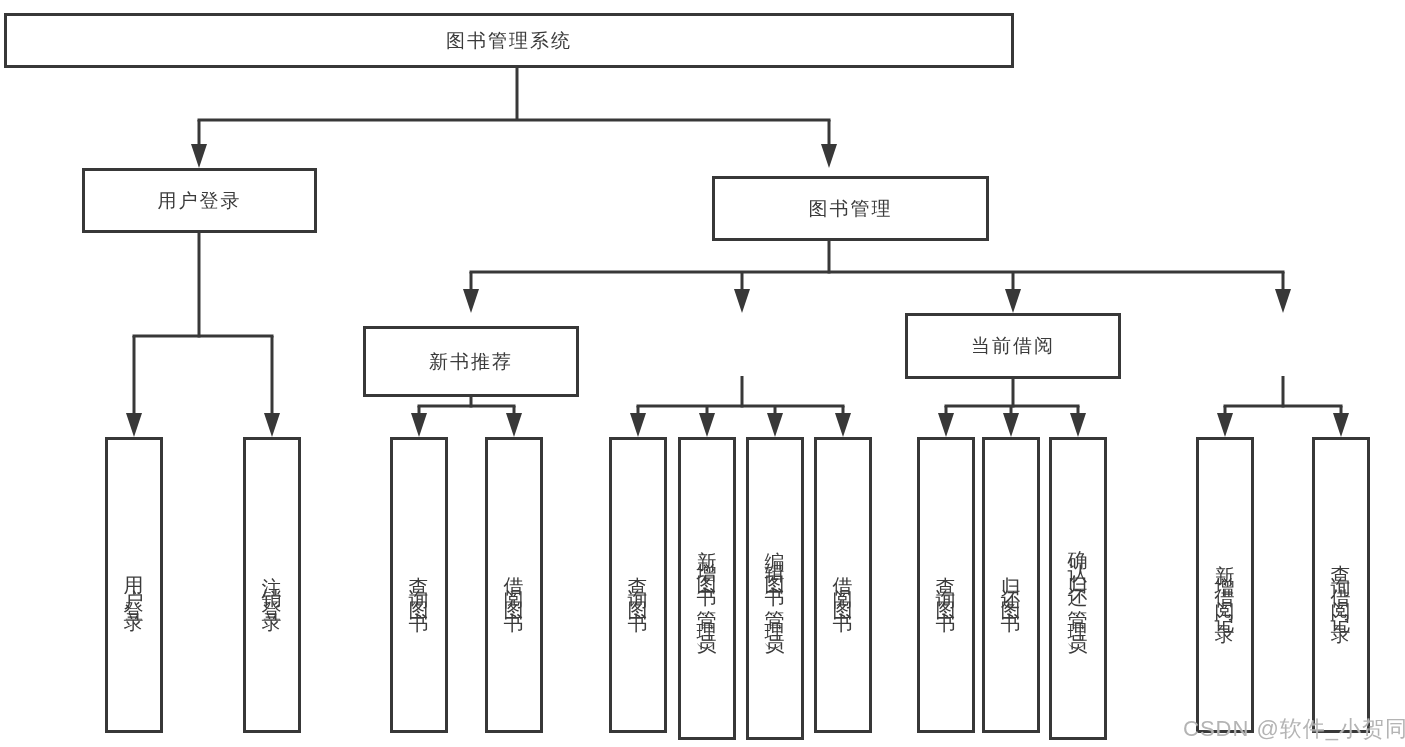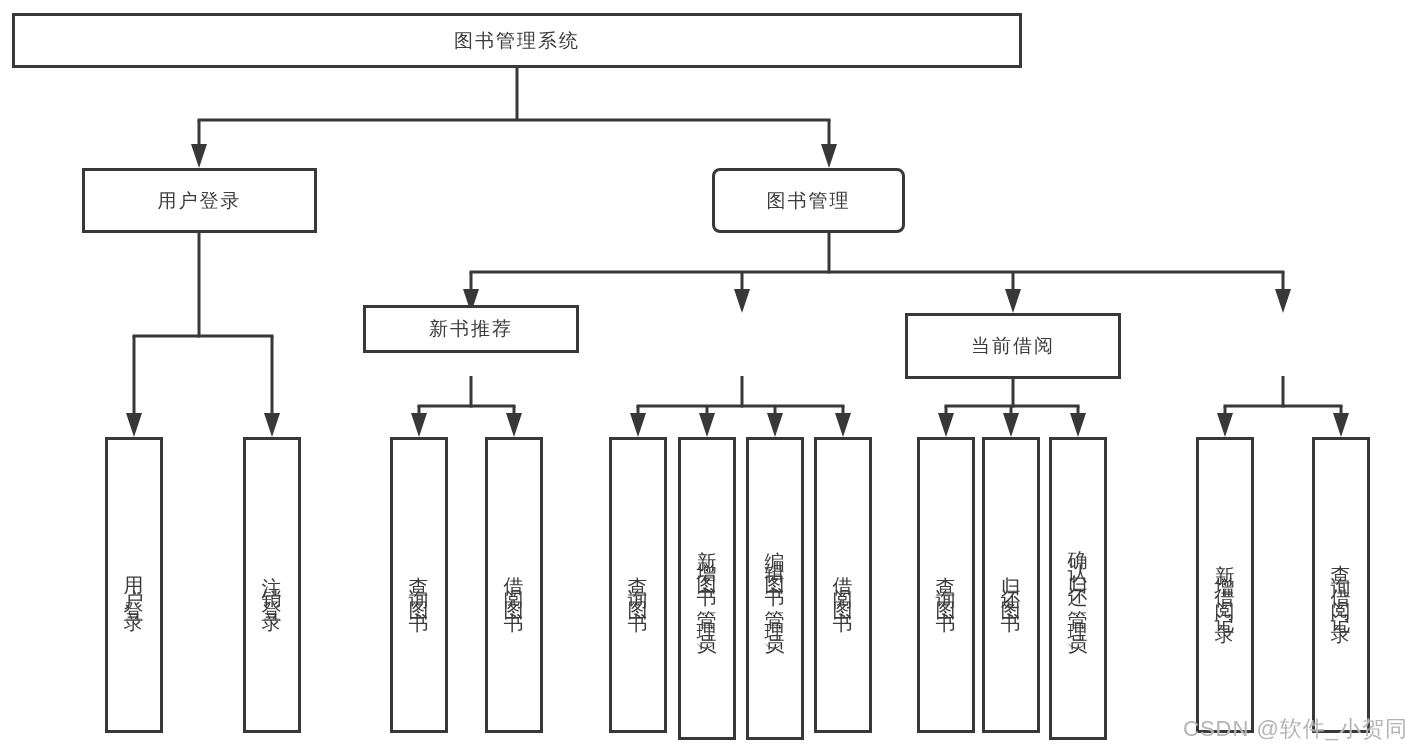--- a/index.html
+++ b/index.html
@@ -121,32 +121,32 @@
       <polygon points="767,413 783,413 775,437"></polygon>
       <polygon points="835,413 851,413 843,437"></polygon>
       <polygon points="938,413 954,413 946,437"></polygon>
       <polygon points="1003,413 1019,413 1011,437"></polygon>
       <polygon points="1070,413 1086,413 1078,437"></polygon>
       <polygon points="1217,413 1233,413 1225,437"></polygon>
       <polygon points="1333,413 1349,413 1341,437"></polygon>
     </g>
   </svg>
 
-  <div class="node" style="left:12px; top:13px; width:1010px; height:55px;">
+  <div class="node" style="left:4px; top:13px; width:1010px; height:55px;">
     <span>图书管理系统</span>
   </div>
 
   <div class="node" style="left:82px; top:168px; width:235px; height:65px;">
     <span>用户登录</span>
   </div>
-  <div class="node" style="left:712px; top:168px; width:193px; height:65px;border-radius:8px;">
+  <div class="node" style="left:712px; top:176px; width:277px; height:65px;">
     <span>图书管理</span>
   </div>
 
-  <div class="node" style="left:363px; top:305px; width:216px; height:48px;">
+  <div class="node" style="left:363px; top:326px; width:216px; height:71px;">
     <span>新书推荐</span>
   </div>
   <div class="node" style="left:905px; top:313px; width:216px; height:66px;">
     <span>当前借阅</span>
   </div>
 
   <div class="node leaf" style="left:105px; top:437px; width:58px; height:296px;">
     <span class="vtext">用户登录</span>
   </div>
   <div class="node leaf" style="left:243px; top:437px; width:58px; height:296px;">

